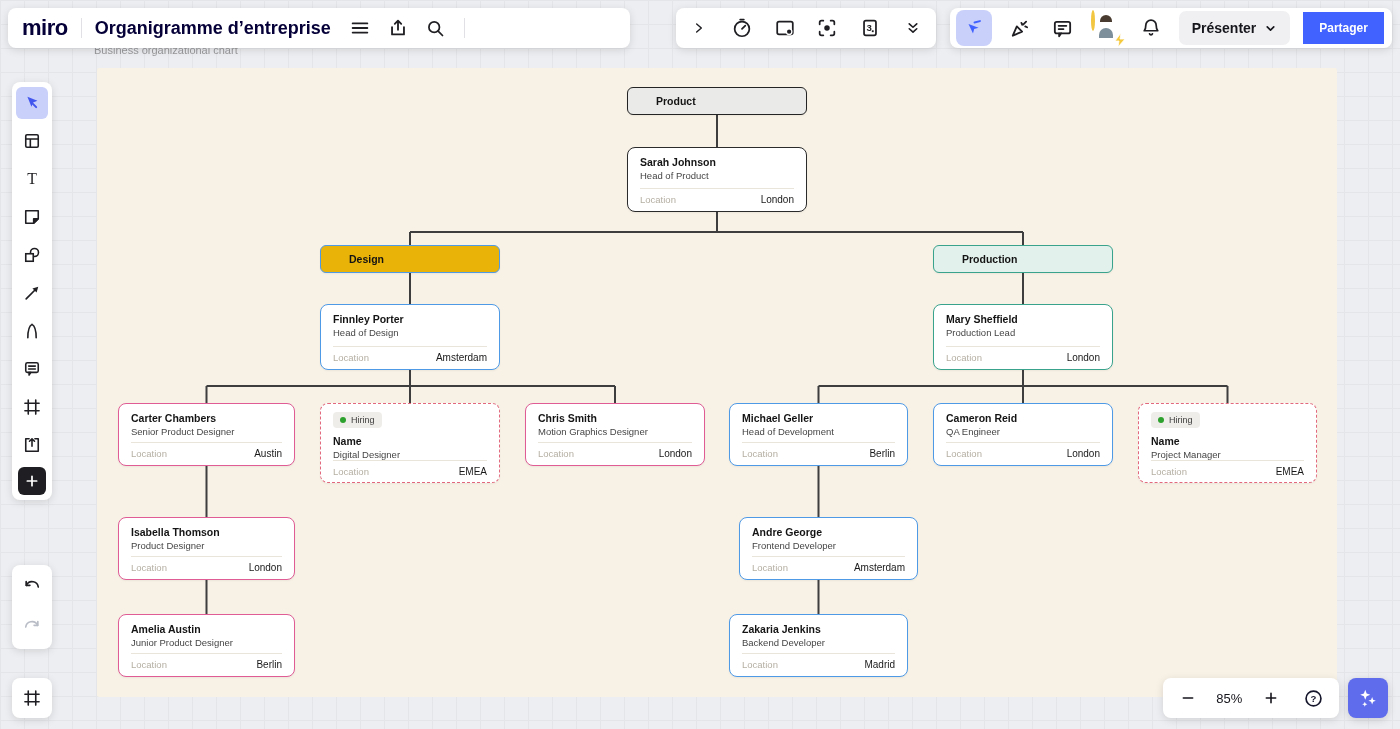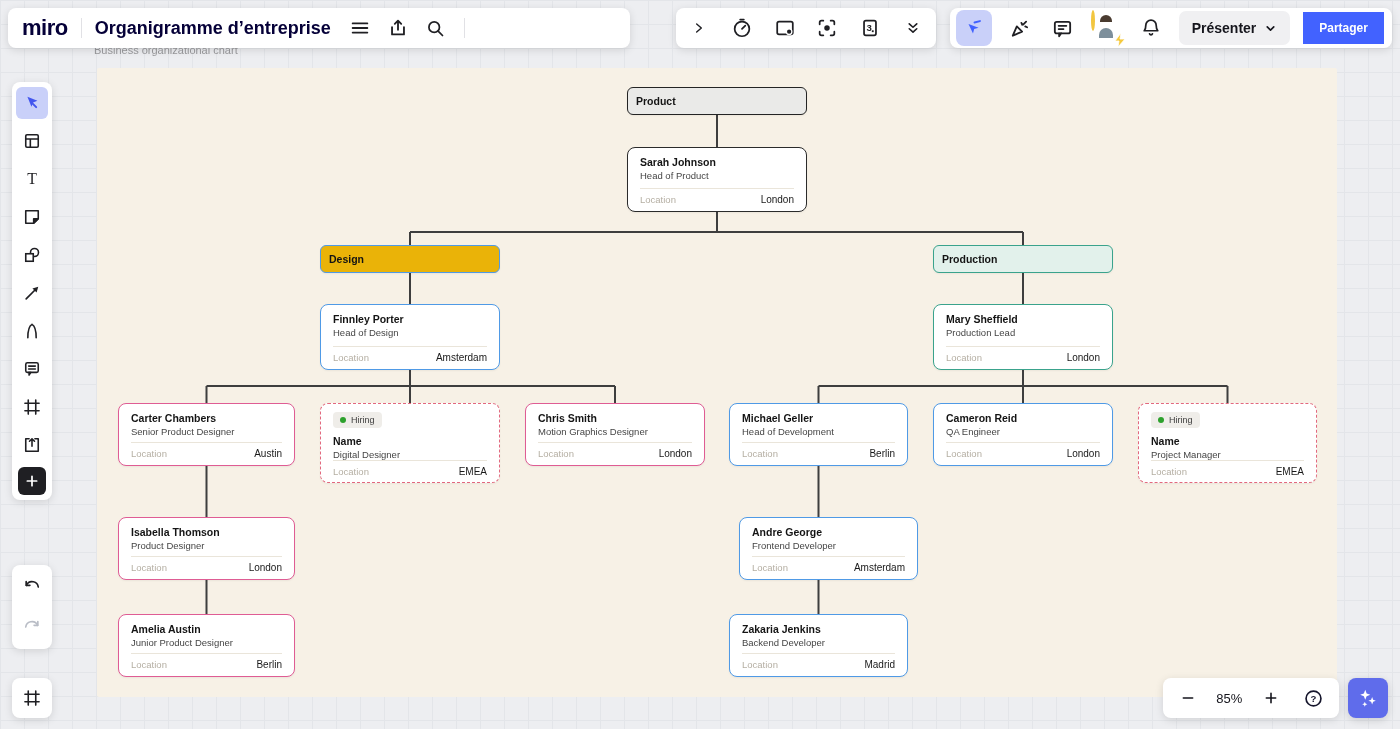--- a/index.html
+++ b/index.html
@@ -63,21 +63,21 @@
 
   
   #frame-label { position:absolute; left:94px; top:44px; font-size:11px; color:#99999c; }
   #frame { position:absolute; left:97px; top:68px; width:1240px; height:629px;
     background:#f7f1e6; border-radius:2px; }
   #connectors { position:absolute; left:0; top:0; pointer-events:none; }
 
   
   .node { position:absolute; border-radius:8px; background:#fff;
     box-shadow:0 1px 2px rgba(0,0,0,.05); cursor:pointer; }
-  .node.group { border-radius:6px; display:flex; align-items:center; padding:0 8px;
+  .node.group { border-radius:6px; display:flex; align-items:center; padding:0 28px;
     font-size:10.5px; font-weight:700; color:#141414; }
   .node.person, .node.hiring { border-style:solid; border-width:1.5px;
     display:flex; flex-direction:column; justify-content:space-between; padding:8px 12px 6px; }
   .node.hiring { border-style:dashed; justify-content:flex-start; }
   .n-name { font-size:10.5px; font-weight:700; color:#141414; line-height:1.2; }
   .n-title { font-size:9.5px; color:#454545; line-height:1.25; margin-top:1px; }
   .loc-row { border-top:1px solid #eae5da; margin-top:auto; padding-top:5px;
     display:flex; justify-content:space-between; align-items:baseline; font-size:9.5px; }
   .loc-label { color:#b5afa3; }
   .loc-value { color:#191919; font-size:10px; }

